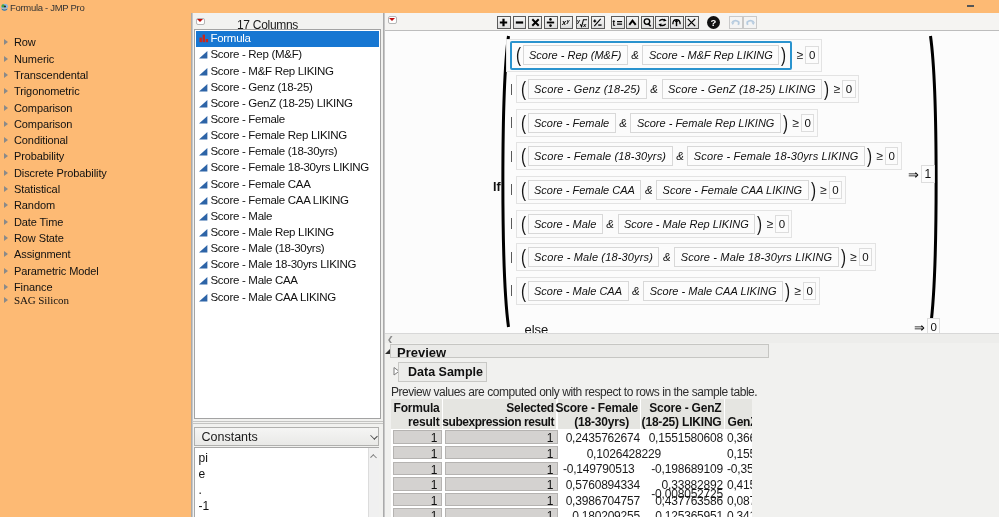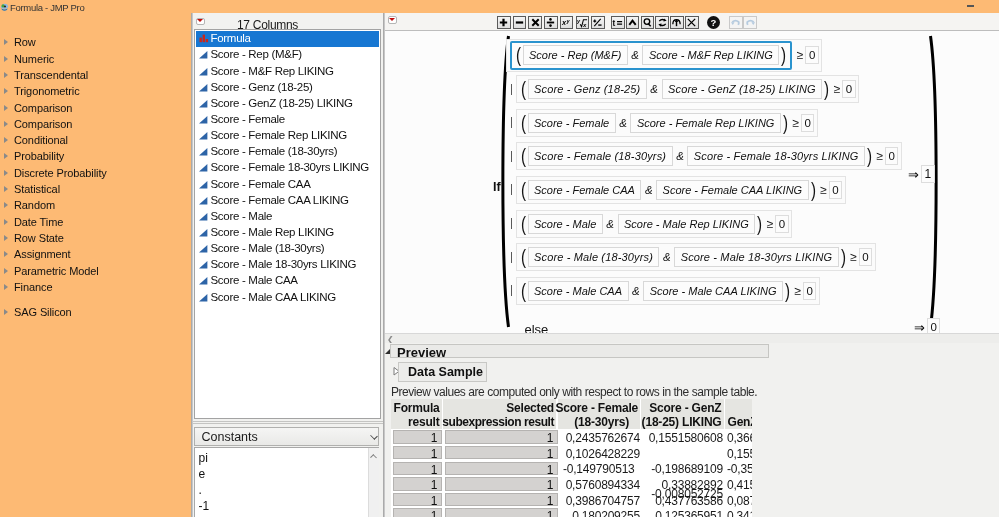--- a/index.html
+++ b/index.html
@@ -143,21 +143,21 @@
         <span class="lbl">Assignment</span>
       </div>
 <div class="fitem" style="top:262.5px;">
         <span class="tri"></span>
         <span class="lbl">Parametric Model</span>
       </div>
 <div class="fitem" style="top:278.8px;">
         <span class="tri"></span>
         <span class="lbl">Finance</span>
       </div>
-<div class="fitem" style="top:304px;">
+<div class="fitem" style="top:292px;font-family:Liberation Serif, serif;">
         <span class="tri"></span>
         <span class="lbl">SAG Silicon</span>
       </div>
 </div>
 
   <div id="div1"></div>
   <div id="div2"></div>
 
   <div class="abs" style="left:193px;top:13px;width:190px;height:504px;background:#f1f1ef;"></div>
   <div id="midhead"></div>
@@ -562,21 +562,21 @@
         <div class="vcell" style="left:250px;width:82px;">0,1551580608</div>
         <div class="vcell" style="left:336px;width:60px;text-align:left;">0,3664</div>
       </div>
 <div class="trow" style="top:46.2px;">
         <div class="gcell" style="left:1.5px;width:47px;">
           <span>1</span>
         </div>
         <div class="gcell" style="left:53.5px;width:111px;">
           <span>1</span>
         </div>
-        <div class="vcell" style="left:166.5px;width:82.5px;">0,1026428229</div>
+        <div class="vcell" style="left:166.5px;width:82.5px;padding-left:21px;">0,1026428229</div>
         <div class="vcell" style="left:250px;width:82px;margin-top:40px;">-0,008052725</div>
         <div class="vcell" style="left:336px;width:60px;text-align:left;">0,1553</div>
       </div>
 <div class="trow" style="top:61.8px;">
         <div class="gcell" style="left:1.5px;width:47px;">
           <span>1</span>
         </div>
         <div class="gcell" style="left:53.5px;width:111px;">
           <span>1</span>
         </div>

